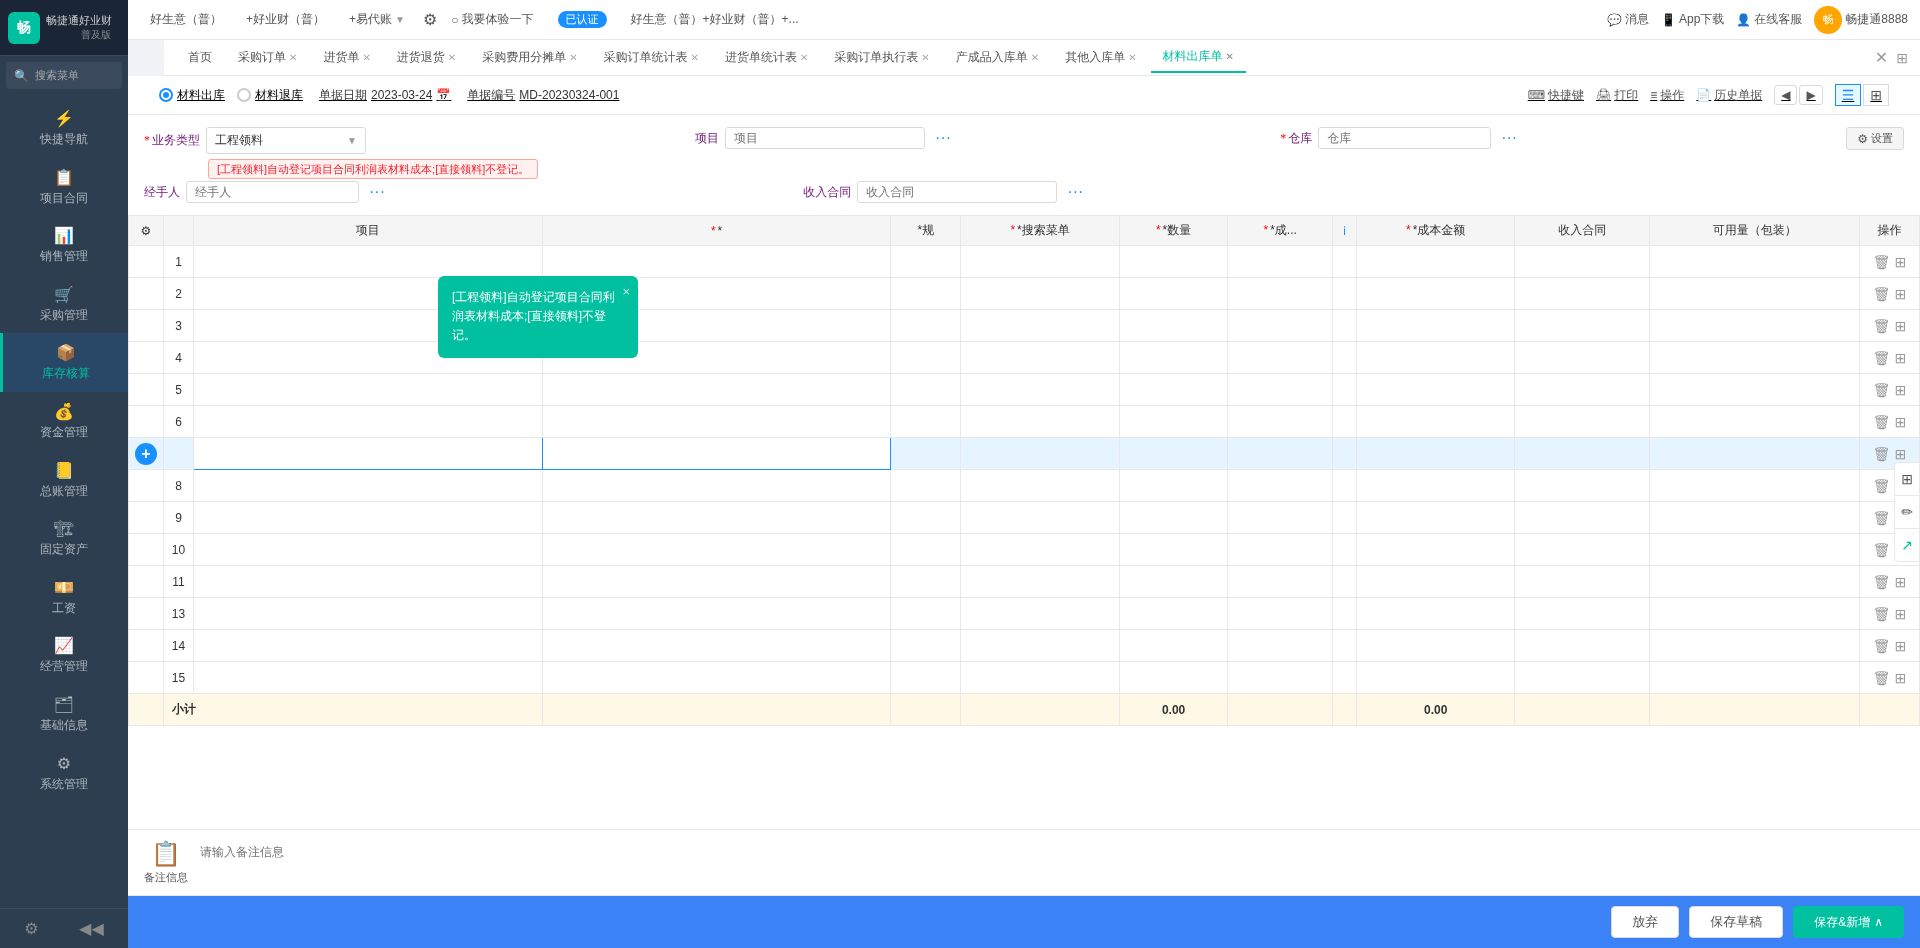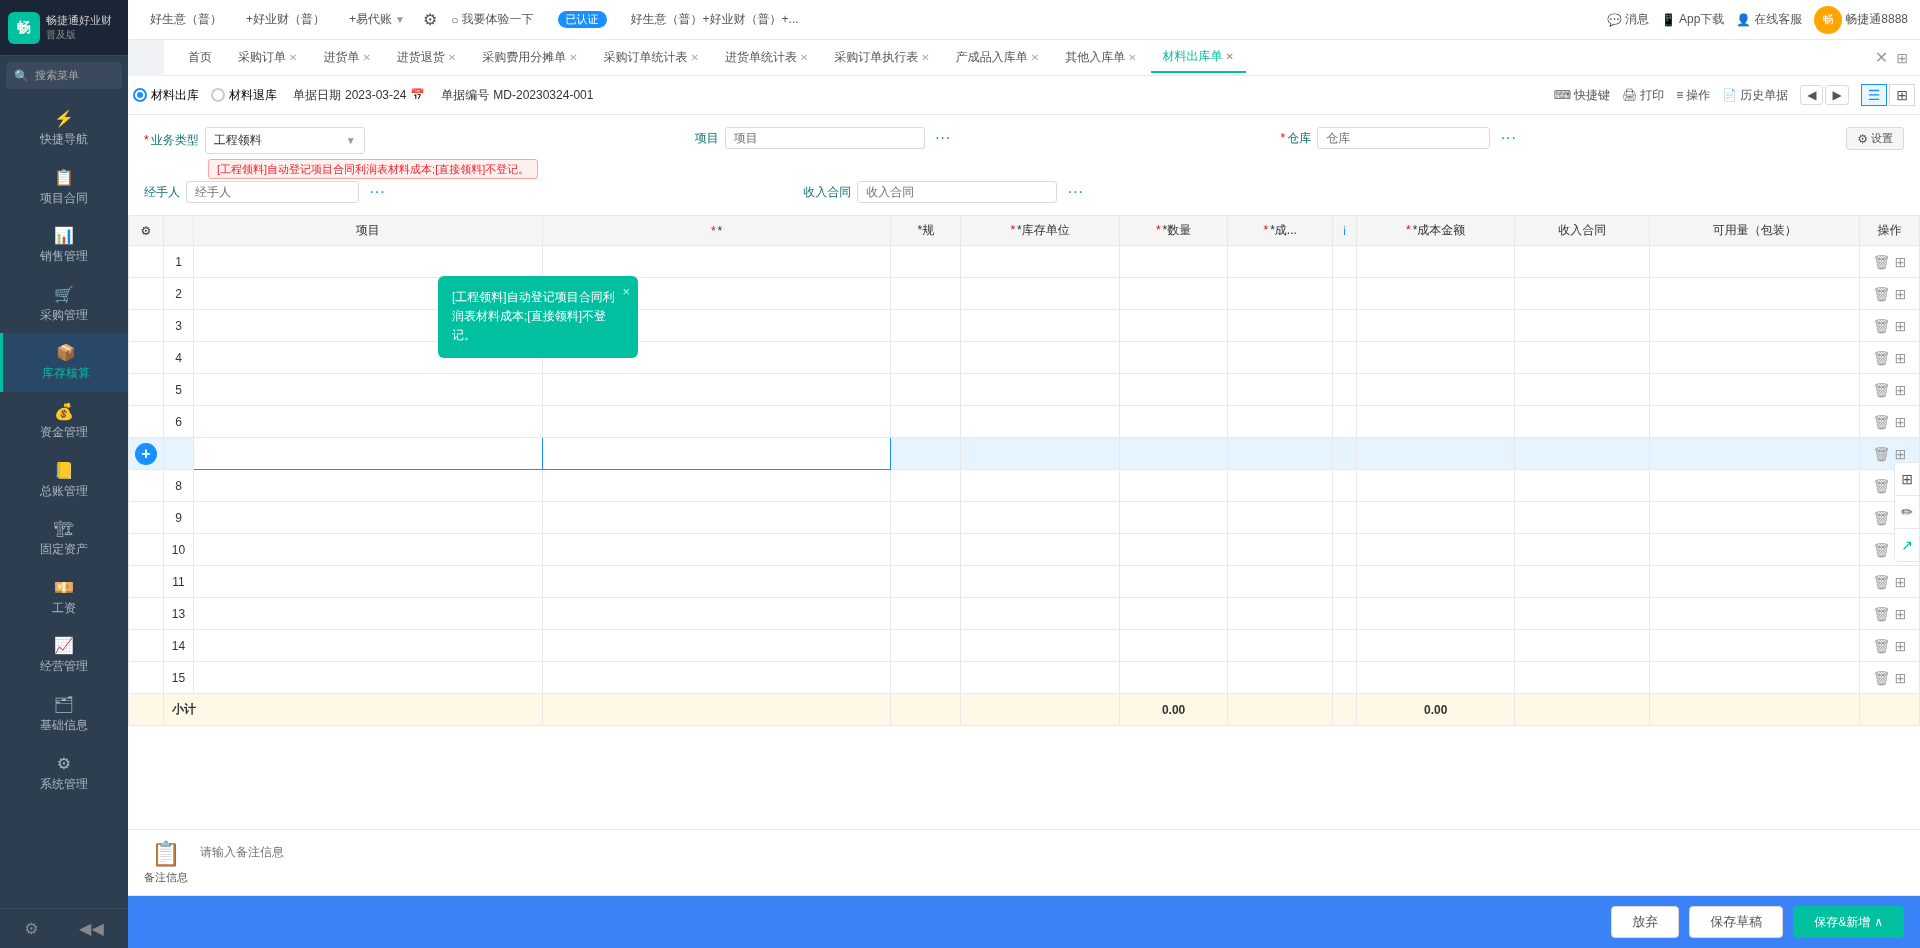--- a/index.html
+++ b/index.html
@@ -25,21 +25,21 @@
     }
     .sidebar-logo-icon {
       width: 32px; height: 32px;
       background: #00c0a0;
       border-radius: 6px;
       display: flex; align-items: center; justify-content: center;
       font-size: 14px; font-weight: bold; color: #fff;
       margin-right: 6px; flex-shrink: 0;
     }
     .sidebar-logo-text { font-size: 11px; color: #ccc; line-height: 1.4; }
-    .sidebar-logo-sub { font-size: 10px; color: #888; }
+    .sidebar-logo-sub { font-size: 10px; color: #888; margin-left: 35px; }
 
     .sidebar-nav { flex: 1; overflow-y: auto; padding-top: 4px; }
     .sidebar-item {
       display: flex; flex-direction: column; align-items: center;
       padding: 10px 4px;
       cursor: pointer;
       color: #adb5bd;
       font-size: 11px;
       transition: background 0.2s;
       position: relative;
@@ -117,26 +117,27 @@
       color: #1890ff;
       border-bottom: 2px solid #1890ff;
     }
 
     
     .page-content { flex: 1; display: flex; flex-direction: column; overflow: hidden; background: #f5f5f5; }
 
     
     .page-header {
       background: #fff;
-      padding: 8px 5px;
+      padding: 8px 31px;
       display: flex;
       align-items: center;
       justify-content: space-between;
       border-bottom: 1px solid #e8e8e8;
       flex-shrink: 0;
+      text-decoration: underline;
     }
     .page-header-left { display: flex; align-items: center; gap: 16px; }
     .radio-group { display: flex; align-items: center; gap: 12px; }
     .radio-item { display: flex; align-items: center; gap: 4px; cursor: pointer; font-size: 12px; }
     .radio-dot {
       width: 14px; height: 14px; border-radius: 50%;
       border: 2px solid #ccc;
       display: flex; align-items: center; justify-content: center;
     }
     .radio-dot.selected { border-color: #1890ff; }
@@ -155,21 +156,21 @@
     .view-btn.active { background: #e6f7ff; border-color: #1890ff; color: #1890ff; }
 
     
     .form-area {
       background: #fff;
       padding: 12px 16px 4px;
       flex-shrink: 0;
     }
     .form-row { display: flex; align-items: flex-start; gap: 8px; margin-bottom: 8px; flex-wrap: wrap; }
     .form-field { display: flex; align-items: center; gap: 6px; }
-    .form-label { color: #0f766e; font-size: 12px; white-space: nowrap; }
+    .form-label { color: #701a75; font-size: 12px; white-space: nowrap; font-family: Liberation Serif, serif; }
     .form-label.required::before { content: '*'; color: red; margin-right: 2px; }
     .form-select {
       border: 1px solid #d9d9d9; border-radius: 3px;
       padding: 3px 24px 3px 8px;
       font-size: 12px; color: #333;
       min-width: 120px;
       position: relative;
       background: #fff;
       display: flex; align-items: center; justify-content: space-between;
       cursor: pointer;
@@ -585,21 +586,21 @@
       <table class="data-table">
         <thead>
           <tr>
             <th style="width:28px;">
               <span>⚙</span>
             </th>
             <th style="width:30px;"></th>
             <th>项目</th>
             <th class="required">*</th>
             <th>*规</th>
-            <th class="required">*库存单位</th>
+            <th class="required">*搜索菜单</th>
             <th class="required">*数量</th>
             <th class="required">*成...</th>
             <th style="width:24px;">
               <span class="info-icon">ℹ</span>
             </th>
             <th class="required">*成本金额</th>
             <th>收入合同</th>
             <th>可用量（包装）</th>
             <th>操作</th>
           </tr>

